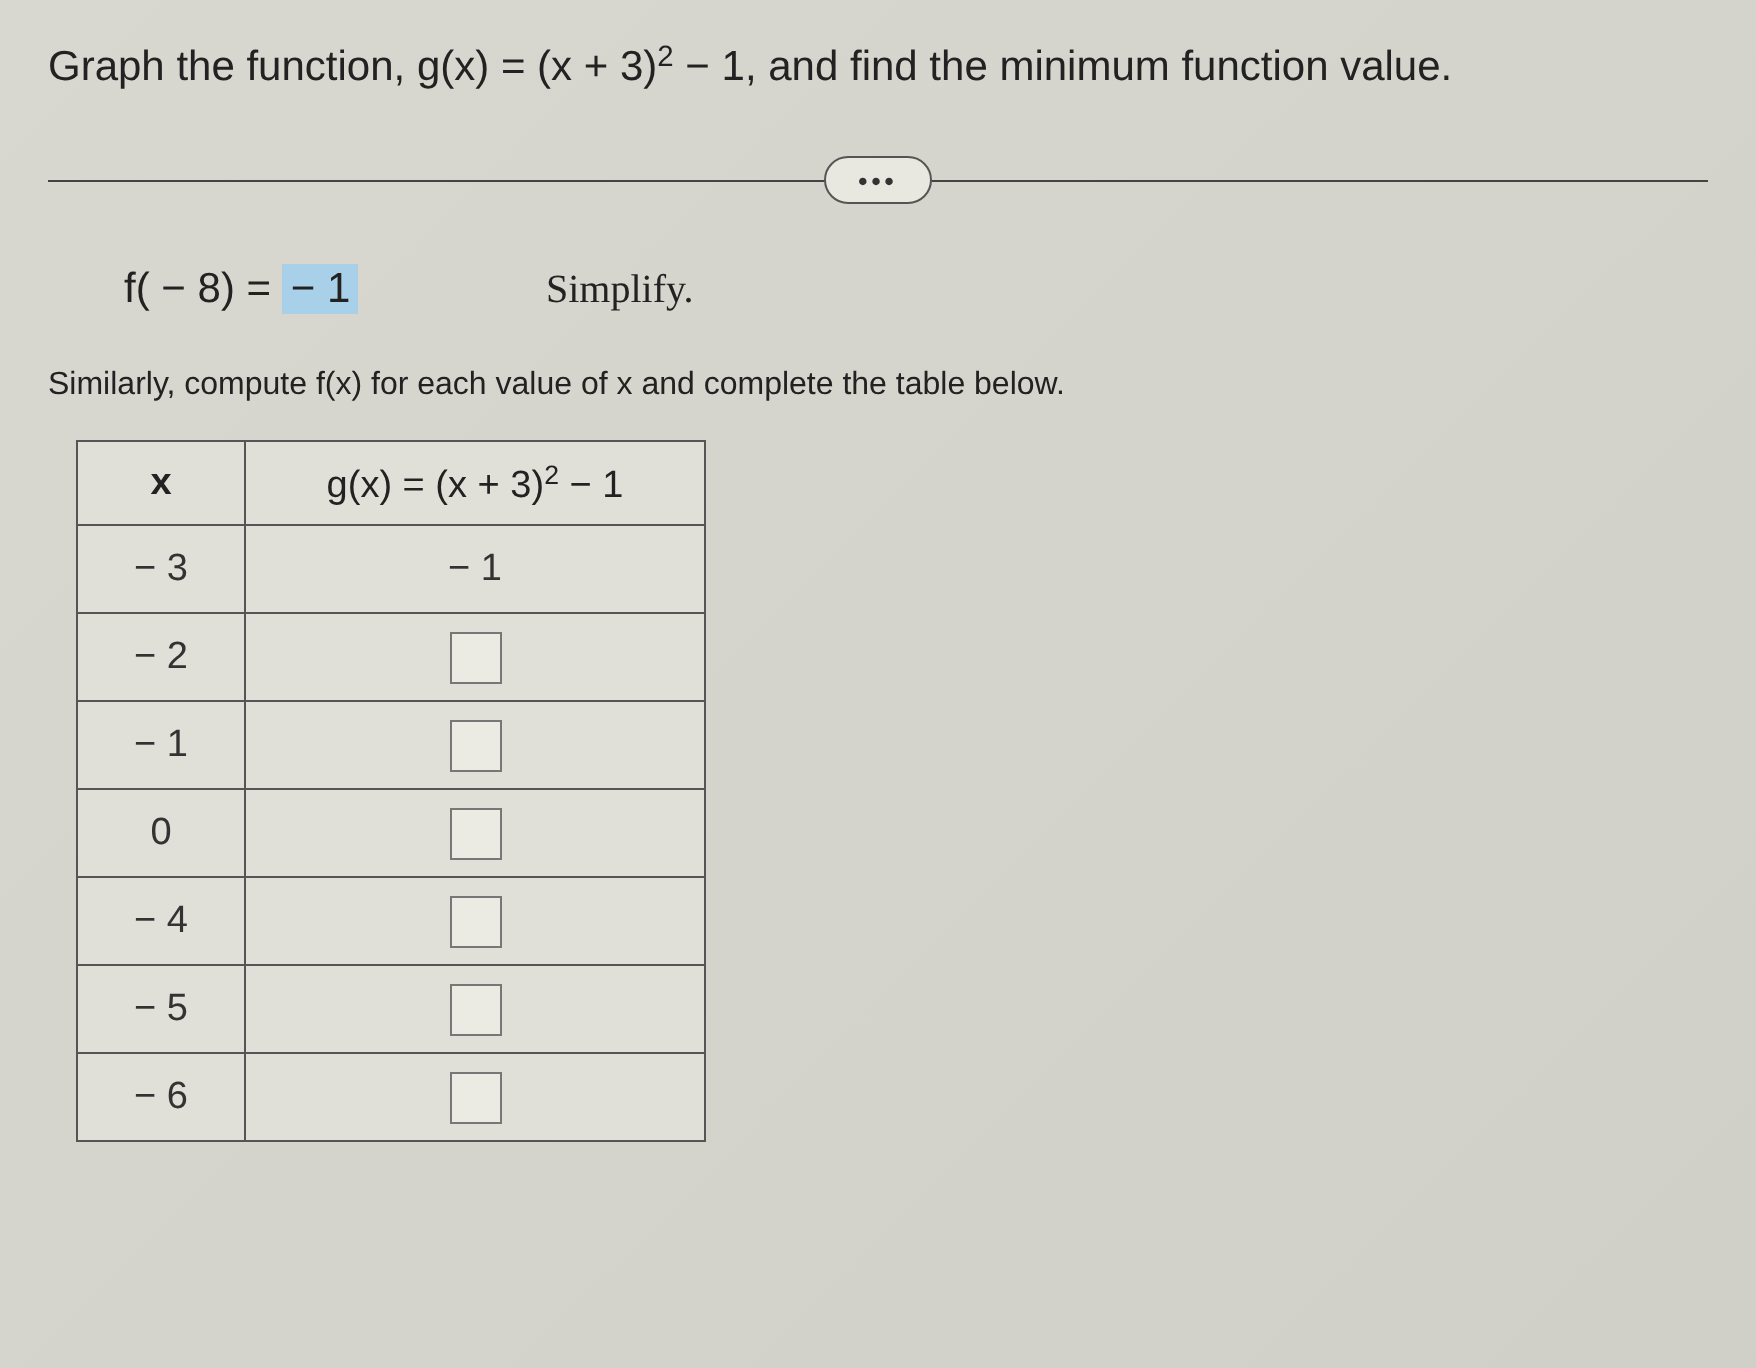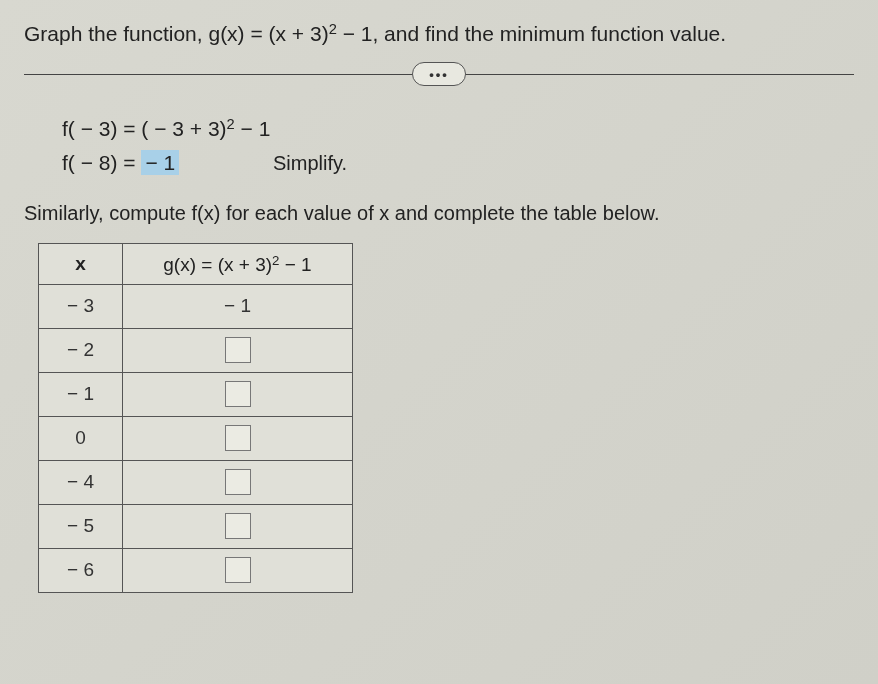--- a/index.html
+++ b/index.html
@@ -12,21 +12,21 @@
       height: 684px;
       background: linear-gradient(135deg, #d8d8d0 0%, #d0d0c8 100%);
       font-family: Arial, Helvetica, sans-serif;
       color: #1a1a1a;
       padding: 18px 24px;
       position: relative;
     }
     .question-text {
       font-size: 21px;
       line-height: 1.4;
-      margin-bottom: 12px;
+      margin-bottom: 28px;
       color: #222;
     }
     .sup {
       font-size: 0.7em;
       vertical-align: super;
       position: relative;
       top: 1px;
     }
     .divider-row {
       position: relative;
@@ -70,23 +70,24 @@
       color: #222;
     }
     .highlight {
       background: #a8d0e8;
       padding: 1px 4px;
     }
     .simplify-label {
       display: inline-block;
       margin-left: 88px;
       font-size: 20px;
+      font-family: Liberation Serif, serif;
     }
     .instruction {
-      font-size: 20px;
+      font-size: 16px;
       margin-bottom: 18px;
       color: #222;
     }
     .table-wrap {
       padding-left: 14px;
     }
     table {
       border-collapse: collapse;
       background: #e0e0d8;
     }
@@ -139,23 +140,20 @@
 </div>
 
 <div class="divider-row">
   <div class="divider-line"></div>
   <div class="ellipsis-btn">
     <span>•••</span>
   </div>
 </div>
 
 <div class="work-section">
-  <div class="work-line">
-    <span>f( − 3) = ( − 3 + 3)</span><span class="sup">2</span><span> − 1</span>
-  </div>
   <div class="work-line">
     <span>f( − 8) = </span><span class="highlight">− 1</span>
     <span class="simplify-label">Simplify.</span>
   </div>
 </div>
 
 <div class="instruction">Similarly, compute f(x) for each value of x and complete the table below.</div>
 
 <div class="table-wrap">
   <table>

